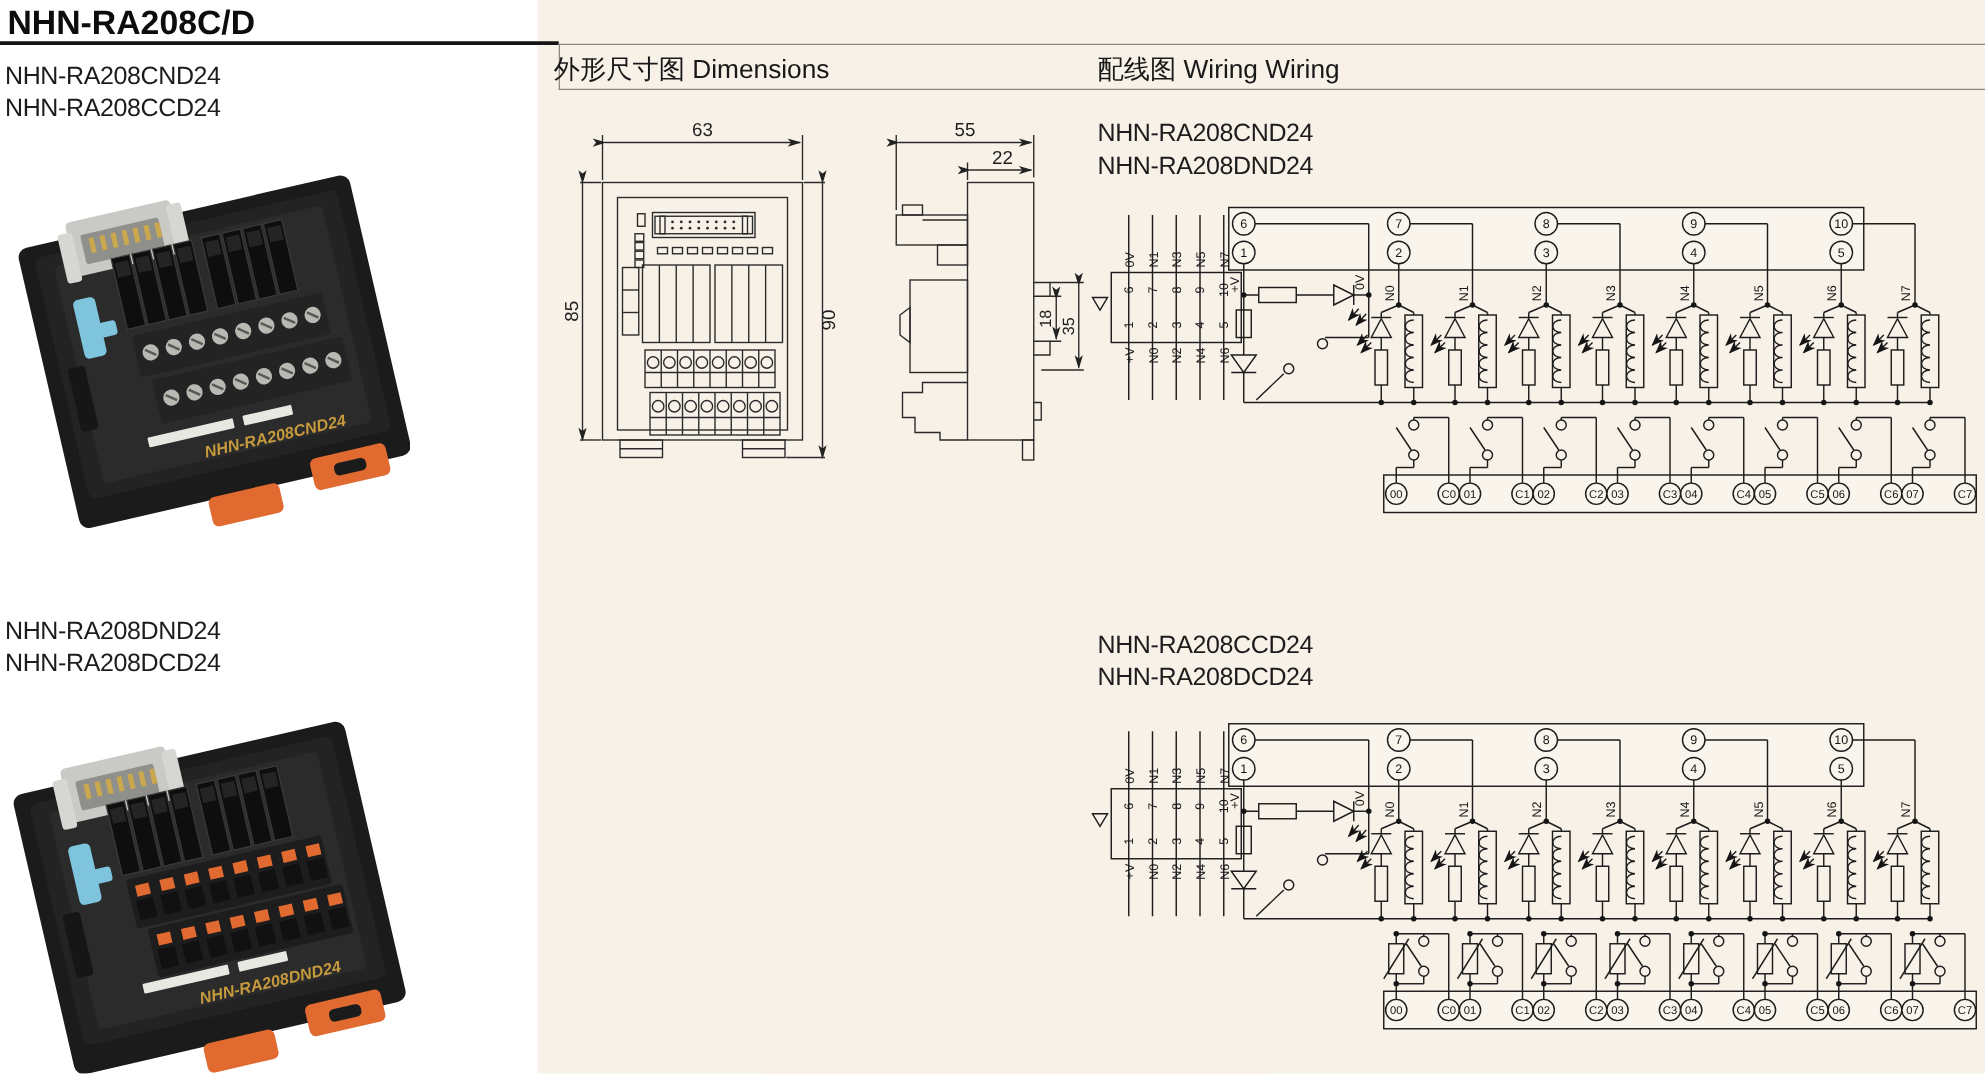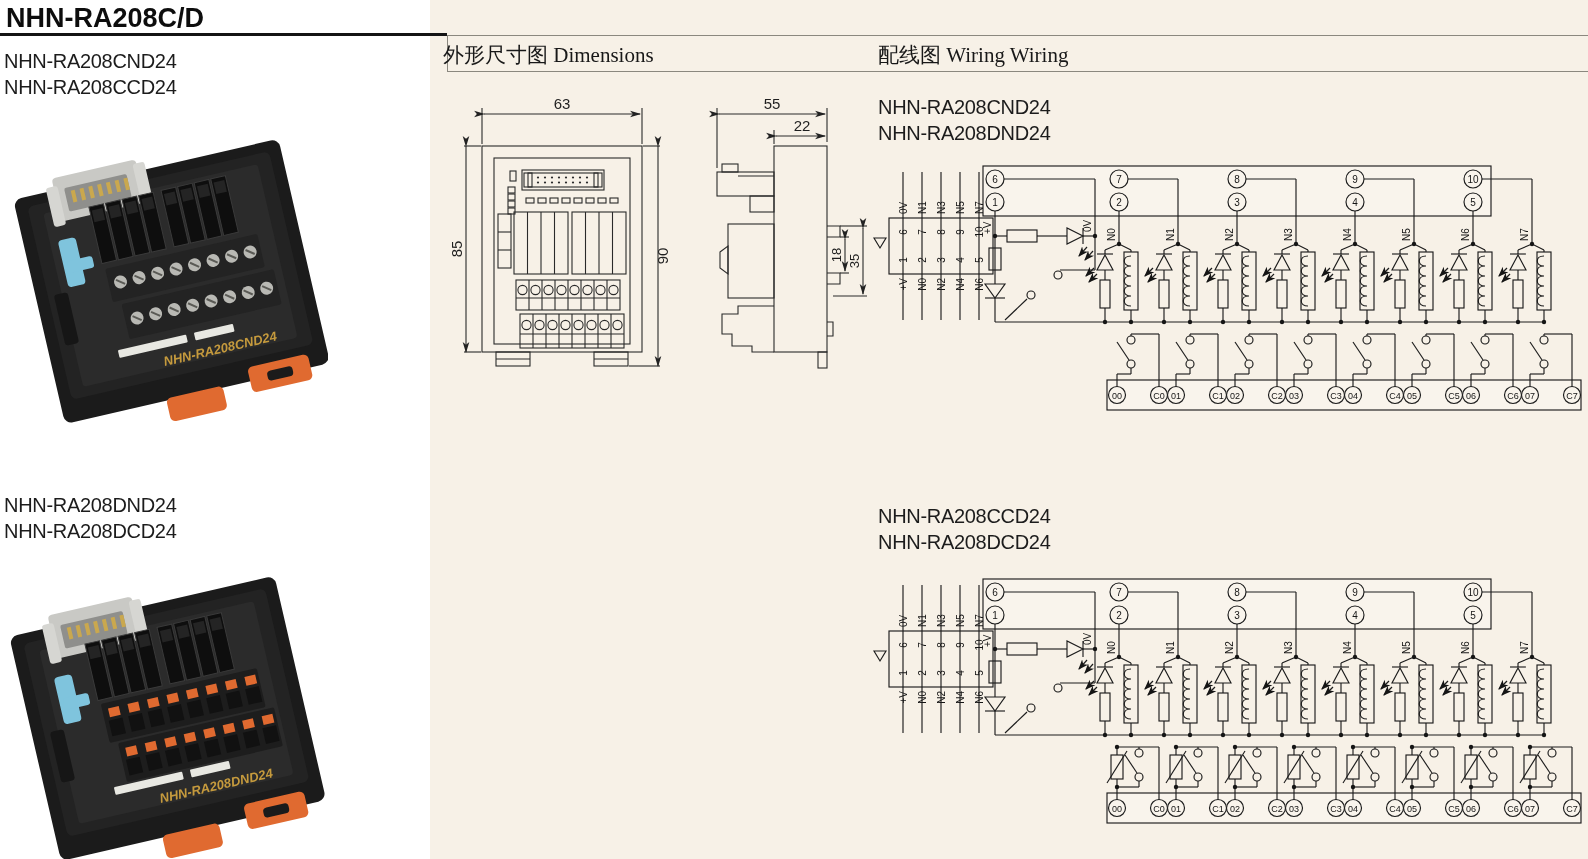--- a/index.html
+++ b/index.html
@@ -5,21 +5,21 @@
   html,body{margin:0;padding:0;background:#fff;}
   #page{position:relative;width:1588px;height:859px;background:#ffffff;overflow:hidden;
         font-family:"Liberation Sans","DejaVu Sans",sans-serif;color:#1a1a1a;}
   #cream{position:absolute;left:430px;top:0;width:1158px;height:859px;background:#f7f1e7;}
   #title{position:absolute;left:6px;top:3px;font-size:27px;font-weight:800;letter-spacing:0px;color:#0d0d0d;}
   #title-rule{position:absolute;left:0;top:33px;width:447px;height:3px;background:#141414;}
   .hrule{position:absolute;height:1px;background:#8b887f;}
   #rule-top{left:447px;top:35px;width:1141px;}
   #rule-bot{left:447px;top:71px;width:1141px;}
   #rule-vert{position:absolute;left:447px;top:35px;width:1px;height:37px;background:#8b887f;}
-  .section-head{position:absolute;top:41px;font-size:21px;font-weight:400;color:#181818;letter-spacing:0px;font-family:Liberation Serif, serif;}
+  .section-head{position:absolute;top:41px;font-size:21px;font-weight:400;color:#181818;letter-spacing:0px;}
   #head-dim{left:443px;}
   #head-wire{left:878px;}
   .model-list{position:absolute;font-size:20px;line-height:26px;color:#1c1c1c;letter-spacing:-0.3px;}
   #models-left-top{left:4px;top:48px;}
   #models-left-bot{left:4px;top:492px;}
   #models-wire-1{left:878px;top:94px;}
   #models-wire-2{left:878px;top:503px;}
   svg{position:absolute;display:block;}
   #dims-svg{left:452px;top:84px;}
   #wiring-svg-1{left:873px;top:152px;}

